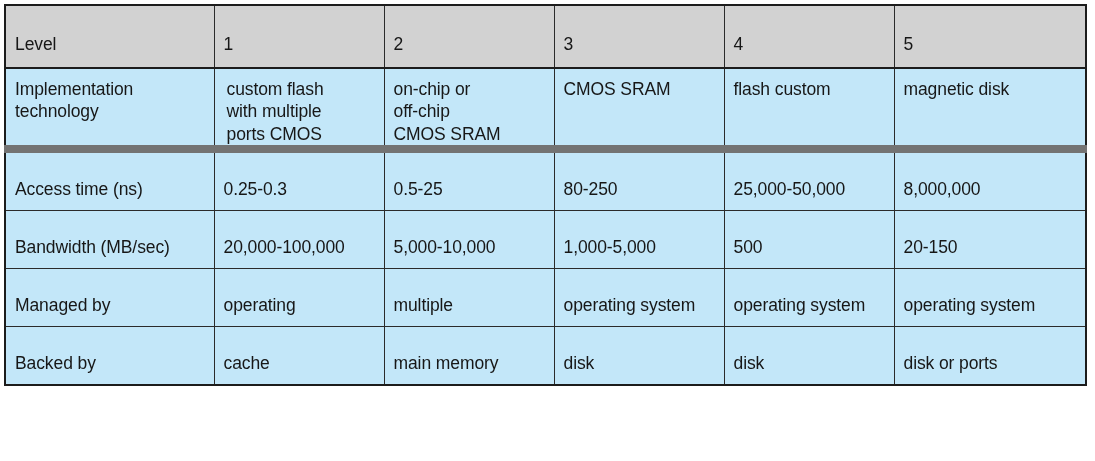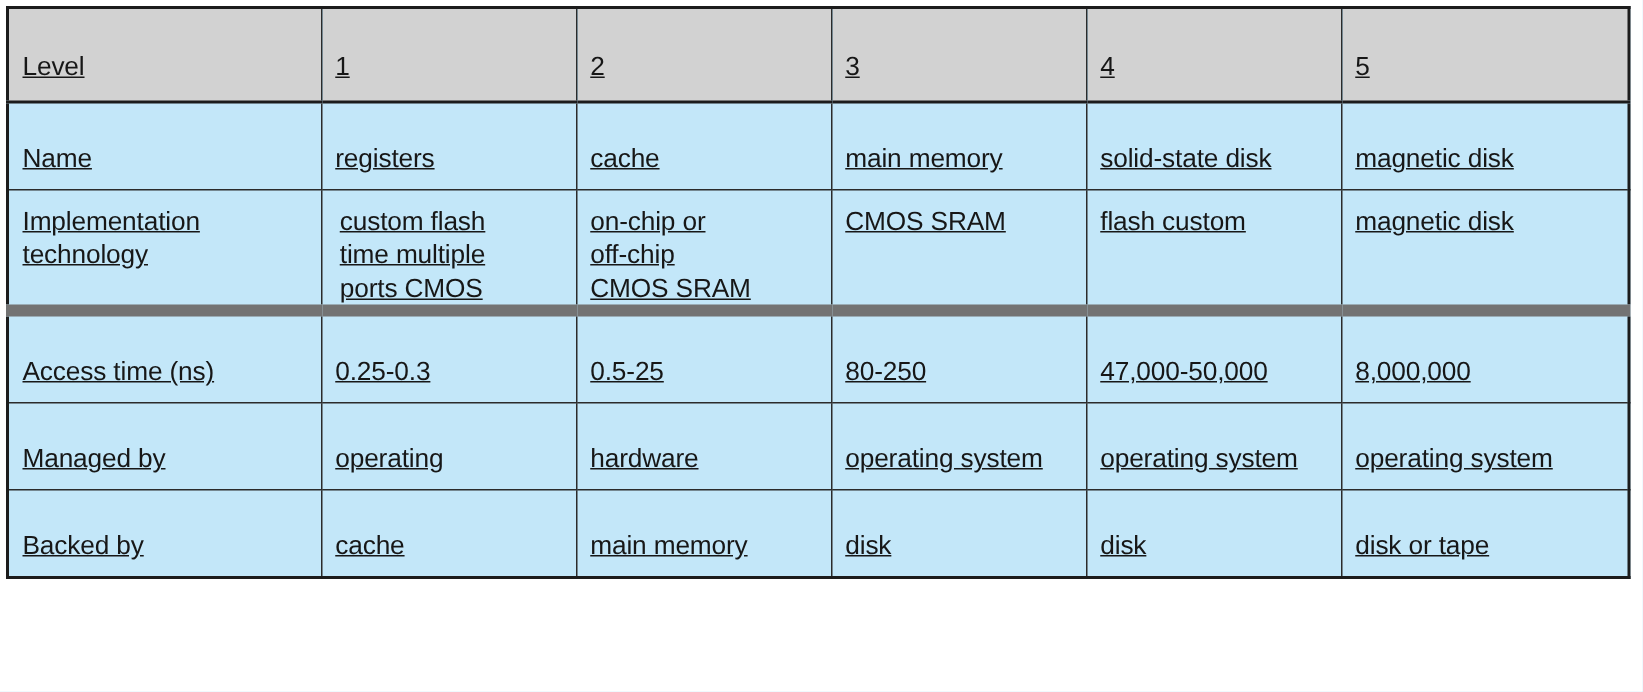--- a/index.html
+++ b/index.html
@@ -39,21 +39,20 @@
     padding: 16px 0 0 9px;
     text-align: left;
     vertical-align: middle;
     font-size: 17.5px;
     font-weight: 400;
     color: #171717;
     letter-spacing: -0.1px;
     line-height: 1.28;
     white-space: nowrap;
     overflow: hidden;
-    text-decoration: underline;
   }
 
   table.hierarchy-table thead th {
     background: #d2d2d2;
     height: 45px;
     border-bottom: 2px solid #1c1c1c;
   }
 
   table.hierarchy-table tbody td {
     background: #c3e7f9;
@@ -95,38 +94,30 @@
         <th>Level</th>
         <th>1</th>
         <th>2</th>
         <th>3</th>
         <th>4</th>
         <th>5</th>
       </tr>
     </thead>
     <tbody>
 
-      <tr class="row-name">
-        <td>Name</td>
-        <td>registers</td>
-        <td>cache</td>
-        <td>main memory</td>
-        <td>solid-state disk</td>
-        <td>magnetic disk</td>
-      </tr>
 
 
       <tr class="row-impl">
         <td>
           <span class="stack-line">Implementation</span>
           <span class="stack-line">technology</span>
         </td>
         <td class="impl-indent">
           <span class="stack-line">custom flash</span>
-          <span class="stack-line">time multiple</span>
+          <span class="stack-line">with multiple</span>
           <span class="stack-line">ports CMOS</span>
         </td>
         <td>
           <span class="stack-line">on-chip or</span>
           <span class="stack-line">off-chip</span>
           <span class="stack-line">CMOS SRAM</span>
         </td>
         <td>
           <span class="stack-line">CMOS SRAM</span>
         </td>
@@ -136,38 +127,46 @@
         <td>
           <span class="stack-line">magnetic disk</span>
         </td>
       </tr>
 
       <tr class="row-access">
         <td>Access time (ns)</td>
         <td>0.25-0.3</td>
         <td>0.5-25</td>
         <td>80-250</td>
-        <td>47,000-50,000</td>
+        <td>25,000-50,000</td>
         <td>8,000,000</td>
       </tr>
 
+      <tr class="row-bandwidth">
+        <td>Bandwidth (MB/sec)</td>
+        <td>20,000-100,000</td>
+        <td>5,000-10,000</td>
+        <td>1,000-5,000</td>
+        <td>500</td>
+        <td>20-150</td>
+      </tr>
 
       <tr class="row-managed">
         <td>Managed by</td>
         <td>operating</td>
-        <td>hardware</td>
+        <td>multiple</td>
         <td>operating system</td>
         <td>operating system</td>
         <td>operating system</td>
       </tr>
 
       <tr class="row-backed">
         <td>Backed by</td>
         <td>cache</td>
         <td>main memory</td>
         <td>disk</td>
         <td>disk</td>
-        <td>disk or tape</td>
+        <td>disk or ports</td>
       </tr>
 
     </tbody>
   </table>
 </div>
 
 </body></html>

